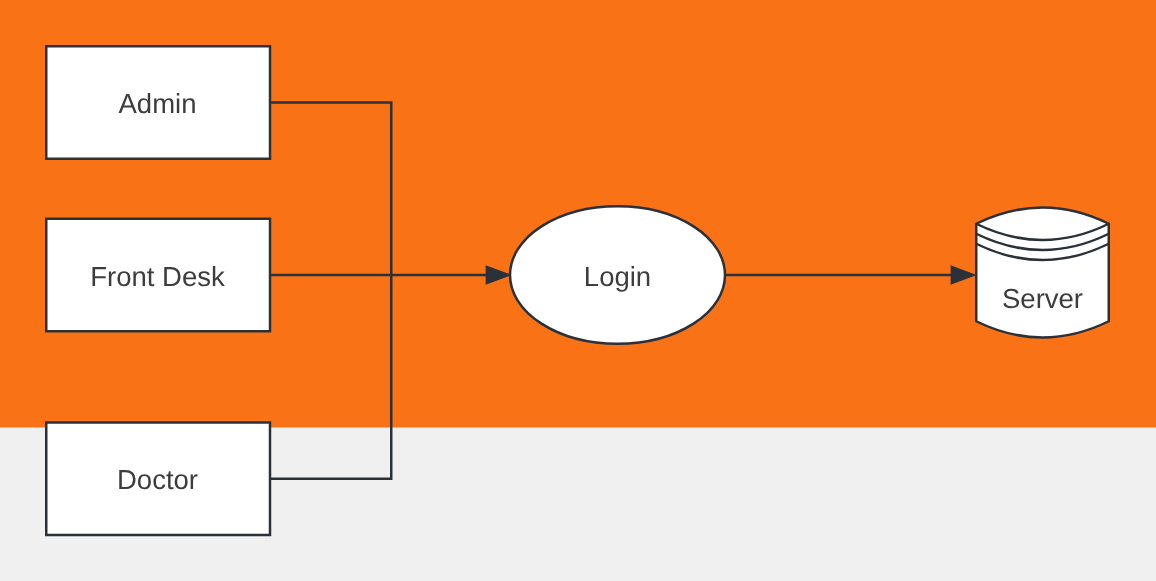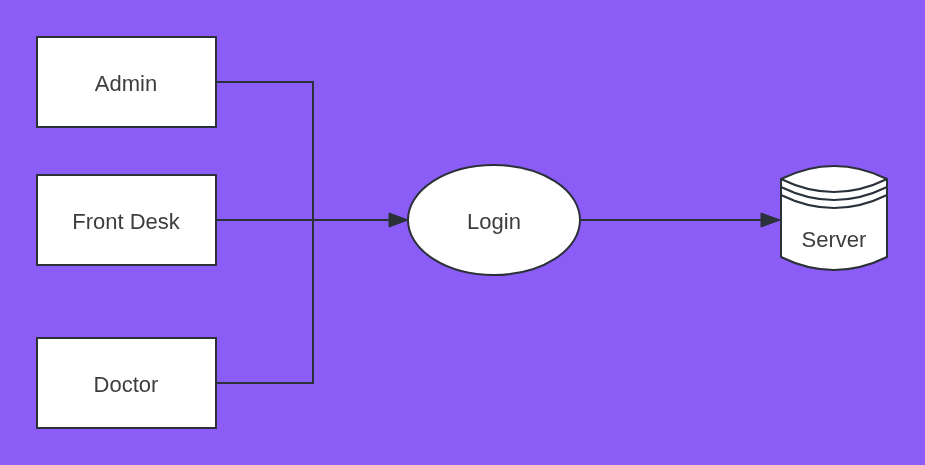--- a/index.html
+++ b/index.html
@@ -6,22 +6,22 @@
     margin: 0;
     padding: 0;
     width: 925px;
     height: 465px;
     overflow: hidden;
     background: #f0f0f0;
   }
   .canvas {
     position: relative;
     width: 925px;
-    height: 465px;
-    background: #8b5cf6;
+    height: 342px;
+    background: #f97316;
   }
   svg { display: block; }
   .shape {
     fill: #ffffff;
     stroke: #2a3138;
     stroke-width: 2;
   }
   .rim {
     fill: none;
     stroke: #2a3138;

